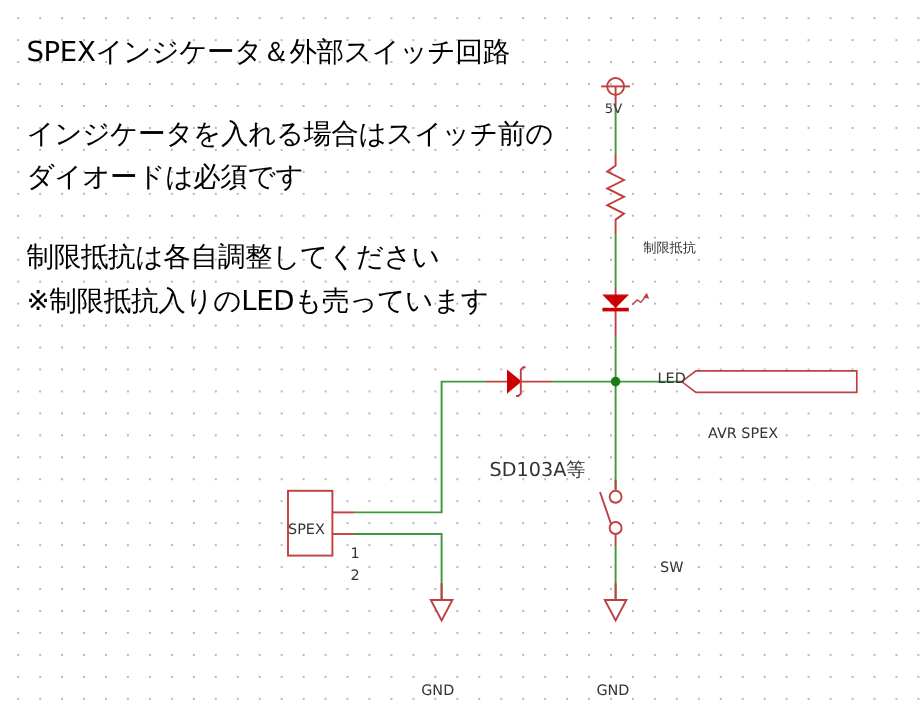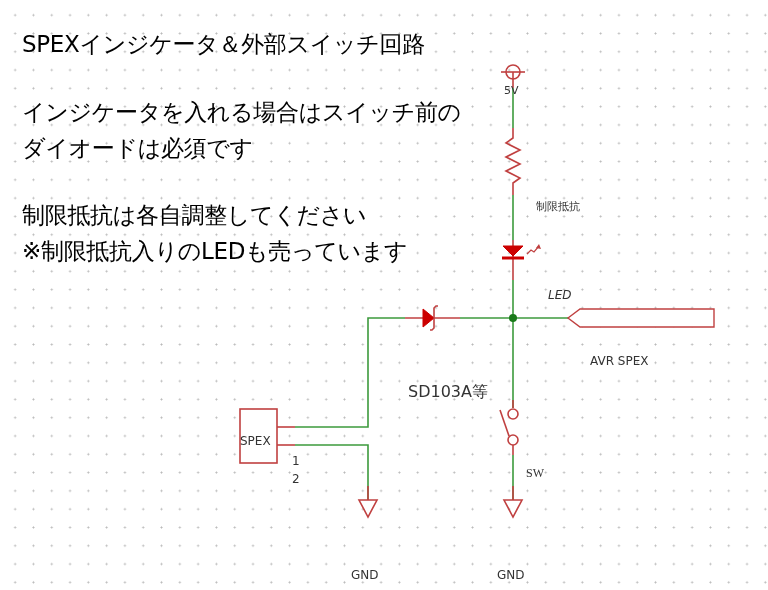--- a/index.html
+++ b/index.html
@@ -16,21 +16,21 @@
       white-space:nowrap; letter-spacing:-0.3px;
     }
     svg.schem { position:absolute; left:0; top:0; }
     .lbl { position:absolute; color:#333; font-size:12px; white-space:nowrap;margin-top:44px; }
   </style>
 </head>
 <body>
 
 <div class="note" style="top:28px;">SPEXインジケータ＆外部スイッチ回路</div>
 <div class="note" style="top:96px;">インジケータを入れる場合はスイッチ前の</div>
-<div class="note" style="top:132px;">ダイオードは必須です</div>
+<div class="note" style="top:132px;font-family:Liberation Serif, serif;">ダイオードは必須です</div>
 <div class="note" style="top:199px;">制限抵抗は各自調整してください</div>
 <div class="note" style="top:235px;">※制限抵抗入りのLEDも売っています</div>
 
 <svg class="schem" width="768" height="590">
 
   <g stroke="#3c9a3c" stroke-width="1.6" fill="none">
     <line x1="513" y1="88" x2="513" y2="128"></line>
     <line x1="513" y1="195" x2="513" y2="240"></line>
     <line x1="513" y1="280" x2="513" y2="408"></line>
     <line x1="513" y1="455" x2="513" y2="500"></line>
@@ -87,21 +87,21 @@
   </g>
 
   <g stroke="#c04040" stroke-width="1.6" fill="none">
     <line x1="513" y1="486" x2="513" y2="500"></line>
     <polygon points="504,500 522,500 513,517"></polygon>
   </g>
 </svg>
 
 <div class="lbl" style="left:504px;top:40px;font-size:11px;">5V</div>
 <div class="lbl" style="left:536px;top:155px;font-size:11px;">制限抵抗</div>
-<div class="lbl" style="left:548px;top:244px;font-style:italic;">LED</div>
+<div class="lbl" style="left:548px;top:264px;">LED</div>
 <div class="lbl" style="left:590px;top:310px;">AVR SPEX</div>
 <div class="lbl" style="left:408px;top:338px;font-size:16px;">SD103A等</div>
 <div class="lbl" style="left:240px;top:390px;">SPEX</div>
 <div class="lbl" style="left:292px;top:410px;">1</div>
 <div class="lbl" style="left:292px;top:428px;">2</div>
-<div class="lbl" style="left:526px;top:422px;font-family:Liberation Serif, serif;">SW</div>
+<div class="lbl" style="left:550px;top:422px;">SW</div>
 <div class="lbl" style="left:351px;top:524px;">GND</div>
 <div class="lbl" style="left:497px;top:524px;">GND</div>
 
 </body></html>

